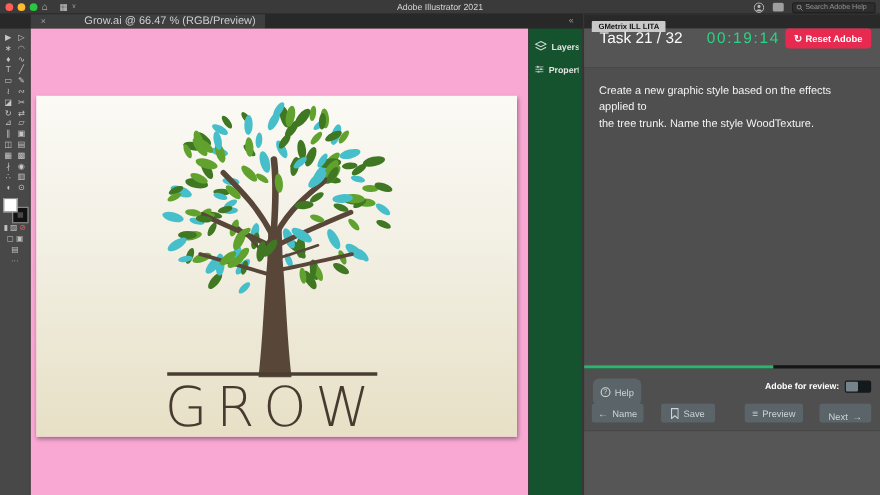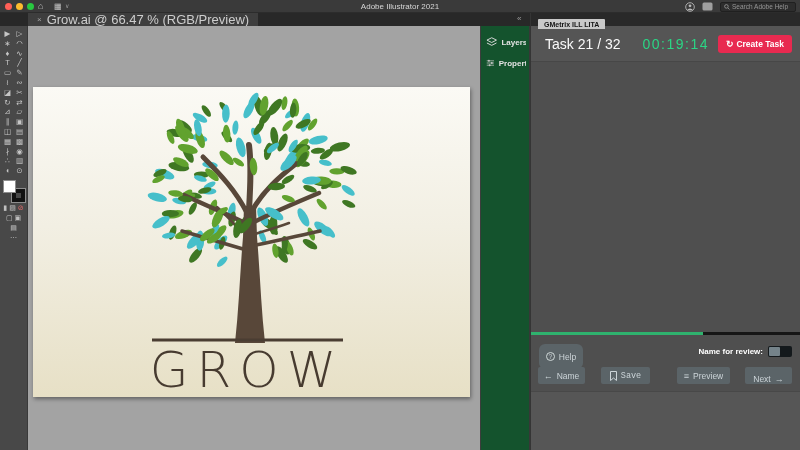--- a/index.html
+++ b/index.html
@@ -21,58 +21,58 @@
                border-radius:2px; display:flex; align-items:center; padding:0 3px; gap:2px; }
   .searchbox input { width:60px; background:transparent; border:none; outline:none;
                      font-size:6.5px; color:#cfcfcf; font-family:"Liberation Sans",sans-serif; }
   .searchbox input::placeholder { color:#969696; }
 
   
   .tabbar { position:absolute; left:0; top:13px; width:800px; height:13px; background:#282828; }
   .doc-tab { position:absolute; left:28px; top:0; height:13px; background:#3e3e3e;
              display:flex; align-items:center; gap:5px; padding:0 9px; }
   .doc-tab .x { color:#a2a2a2; font-size:8px; line-height:10px; }
-  .doc-tab .lbl { color:#cdcdcd; font-size:13px; white-space:nowrap; }
+  .doc-tab .lbl { color:#cdcdcd; font-size:10px; white-space:nowrap;margin-left:30px; }
 
   
   .toolbar { position:absolute; left:0; top:26px; width:28px; height:424px;
              background:#484848; border-right:1px solid #393939;
              display:flex; flex-direction:column; align-items:center; }
   .tool-grid { display:grid; grid-template-columns:12px 12px; margin-top:3px; }
   .tool { width:12px; height:9.8px; font-size:7.5px; line-height:10px; text-align:center;
           color:#c6c6c6; cursor:default; }
   .swatches { position:relative; width:22px; height:22px; margin-top:4px; }
   .fill-sw { position:absolute; left:0; top:0; width:13px; height:13px; background:#fff;
              border:1px solid #8d8d8d; }
   .stroke-sw { position:absolute; right:0; bottom:0; width:13px; height:13px;
                border:4px solid #121212; outline:1px solid #8d8d8d; }
   .xrow { display:flex; gap:2px; margin-top:2px; }
   .xtool { font-size:7px; color:#c0c0c0; line-height:8px; text-align:center; }
 
   
-  .canvas { position:absolute; left:28px; top:26px; width:452px; height:424px; background:#a3a3a3; }
+  .canvas { position:absolute; left:28px; top:26px; width:452px; height:424px; background:#f9a8d4; }
   .artboard { position:absolute; left:5px; top:61px; width:437px; height:310px;
               background:#f2efe3; box-shadow:1px 2px 4px rgba(0,0,0,.4); }
   .artboard svg { position:absolute; left:0; top:0; }
 
   
   .dock { position:absolute; left:480px; top:26px; width:50px; height:424px; background:#14532d;
           border-left:1px solid #3d3d3d; border-right:1px solid #383838; }
   .dock-item { display:flex; align-items:center; gap:4px; padding:5px 3px 5px 5px; cursor:default; }
   .dock-item .lbl { font-size:8px; font-weight:bold; color:#e3e3e3; white-space:nowrap;
                     overflow:hidden; }
   .dock-collapse { position:absolute; left:517px; top:14px; color:#9a9a9a; font-size:8px; }
 
   
   .gmetrix { position:absolute; left:530px; top:13px; width:270px; height:437px;
              background:#4f4f4f; border-left:1px solid #353535; }
   .gm-tabstrip { height:13px; background:#292929; }
   .gm-tab { display:inline-block; margin-left:7px; background:#c9c9c9; color:#141414;
             font-size:7px; font-weight:bold; padding:2px 6px 1px 6px; border-radius:1px 1px 0 0; }
-  .gm-header { height:36px; background:#555555; display:flex; align-items:center;
+  .gm-header { height:36px; background:#555555; display:flex; align-items:flex-start;
                border-bottom:1px solid #474747; }
   .gm-task { margin-left:14px; font-size:14px; color:#fafafa; }
   .gm-timer { margin-left:22px; font-size:14px; letter-spacing:1.5px; color:#2bd585; }
   .gm-reset { margin-left:auto; margin-right:8px; background:#e82a50; border:none; color:#fff;
               font-size:8.5px; font-weight:bold; padding:4px 8px; border-radius:3px;
               display:flex; align-items:center; gap:3px; cursor:pointer;
               font-family:"Liberation Sans",sans-serif; }
   .gm-instr { margin:13px auto 0 auto; width:242px; font-size:10px; line-height:1.5;
               color:#f3f3f3; white-space:pre-line; }
   .gm-progress { position:absolute; left:0; top:319px; width:100%; height:3px; background:#161616; }
@@ -83,21 +83,21 @@
   .gm-help { left:8px; top:331px; width:44px; height:25px;border-radius:6px; }
   .qcircle { width:9px; height:9px; border:1px solid #cfd8d8; border-radius:50%; font-size:6.5px;
              line-height:8px; text-align:center; display:inline-block; }
   .gm-mark { position:absolute; right:8px; top:333px; display:flex; align-items:center; gap:5px; }
   .gm-mark .lbl { font-size:8px; font-weight:bold; color:#ffffff; }
   .toggle { width:24px; height:11px; background:#14191c; border-radius:2px; position:relative;
             cursor:pointer; }
   .toggle .knob { position:absolute; left:1px; top:1px; width:11px; height:9px;
                   background:#75838a; border-radius:1px; }
   .b-back { left:7px; top:354px; width:47px; }
-  .b-save { left:70px; top:354px; width:49px;font-family:Liberation Mono, monospace; }
+  .b-save { left:70px; top:354px; width:49px; }
   .b-summary { left:146px; top:354px; width:53px; }
   .b-next { right:8px; top:354px; width:47px;align-items:flex-end; }
   .gm-bottom { position:absolute; left:0; top:378px; width:100%; height:59px; background:#565656;
                border-top:1px solid #484848; }
   .arr { font-size:9px; }
 </style>
 </head>
 <body>
 
 <div class="titlebar">
@@ -373,35 +373,37 @@
 
 <div class="gmetrix">
   <div class="gm-tabstrip">
     <span class="gm-tab">GMetrix ILL LITA</span>
   </div>
   <div class="gm-header">
     <span class="gm-task">Task 21 / 32</span>
     <span class="gm-timer" style="color: rgb(43, 213, 133);">00:19:14</span>
     <button class="gm-reset" style="background: rgb(232, 42, 80);">
       <span class="arr">↻</span>
-      <span>Create Task</span>
+      <span>Reset Adobe</span>
     </button>
   </div>
+  <div class="gm-instr">Create a new graphic style based on the effects applied to
+the tree trunk. Name the style WoodTexture.</div>
 
   <div class="gm-progress">
     <div class="fill" style="width: 64%; background: rgb(47, 178, 110);"></div>
   </div>
 
   <button class="gm-btn gm-help">
     <span class="qcircle">?</span>
     <span>Help</span>
   </button>
 
   <div class="gm-mark">
-    <span class="lbl">Name for review:</span>
+    <span class="lbl">Adobe for review:</span>
     <div class="toggle">
       <div class="knob"></div>
     </div>
   </div>
 
   <button class="gm-btn b-back">
     <span class="arr">←</span>
     <span>Name</span>
   </button>
   <button class="gm-btn b-save">

